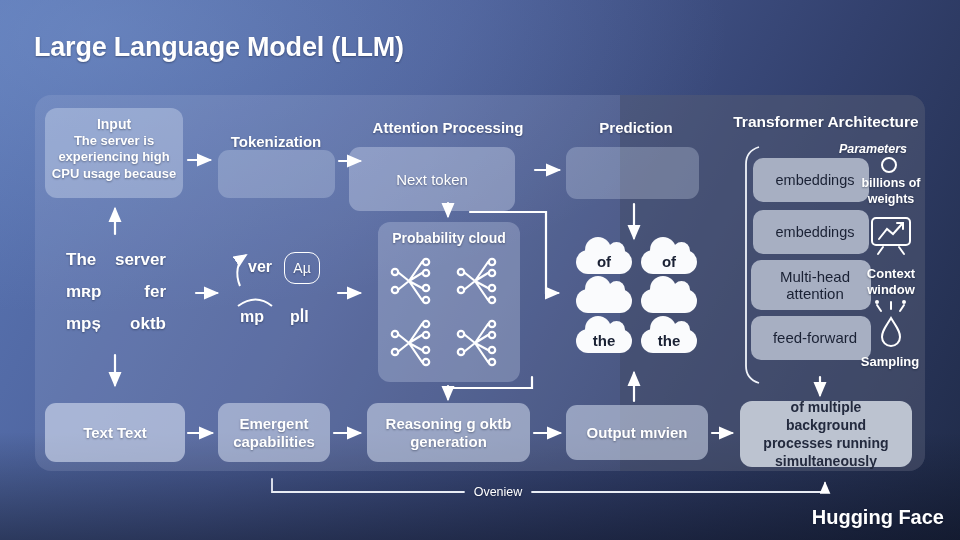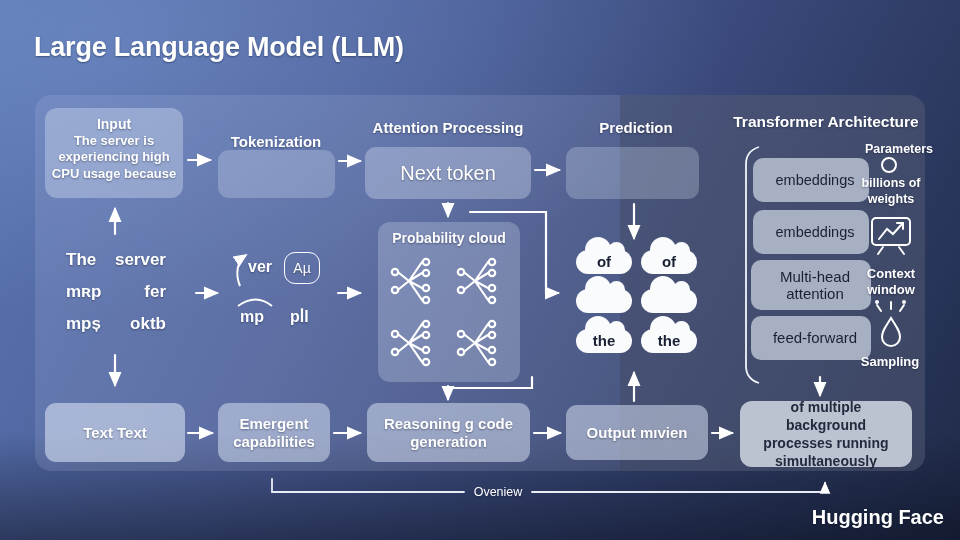--- a/index.html
+++ b/index.html
@@ -63,31 +63,31 @@
 
   <div class="abs title tshadow">Large Language Model (LLM)</div>
 
   <div class="abs input-box tshadow">
     <div class="input-h">Input</div>
     <div class="input-t">The server is experiencing high CPU usage because</div>
   </div>
   <div class="abs hdr tshadow" style="left:212px;top:133px;width:128px;">Tokenization</div>
   <div class="abs fbox faint" style="left:218px;top:150px;width:117px;height:48px;"></div>
   <div class="abs hdr tshadow" style="left:368px;top:119px;width:160px;">Attention Processing</div>
-  <div class="abs fbox tshadow" style="left:365px;top:147px;width:166px;height:52px;font-size:20px;font-weight:500;">Next token</div>
+  <div class="abs fbox tshadow" style="left:349px;top:147px;width:166px;height:64px;font-size:15px;font-weight:500;">Next token</div>
   <div class="abs hdr tshadow" style="left:576px;top:119px;width:120px;">Prediction</div>
   <div class="abs fbox faint" style="left:566px;top:147px;width:133px;height:52px;"></div>
   <div class="abs hdr tshadow" style="left:728px;top:113px;width:196px;font-size:15.5px;">Transformer Architecture</div>
 
   <div class="abs gbox" style="left:753px;top:158px;width:108px;height:44px;">embeddings</div>
   <div class="abs gbox" style="left:753px;top:210px;width:108px;height:44px;">embeddings</div>
   <div class="abs gbox" style="left:751px;top:316px;width:112px;height:44px;font-size:15px;">feed-forward</div>
   <div class="abs gbox" style="left:751px;top:260px;width:112px;height:50px;font-size:15px;">Multi-head attention</div>
 
-  <div class="abs note tshadow" style="left:860px;top:142px;width:78px;">Parameters</div>
+  <div class="abs note tshadow" style="left:834px;top:142px;width:78px;font-style:italic;">Parameters</div>
   <div class="abs note tshadow" style="left:856px;top:176px;width:70px;">billions of weights</div>
   <div class="abs note tshadow" style="left:856px;top:266px;width:70px;font-size:13px;">Context window</div>
   <div class="abs note tshadow" style="left:850px;top:354px;width:80px;font-size:13px;">Sampling</div>
 
   <div class="abs words tshadow">
     <div class="wrow">
         <span>The</span>
         <span>server</span>
       </div>
     <div class="wrow">
@@ -122,21 +122,21 @@
     </div>
   <div class="abs cloud" style="left:576px;top:329px;">
       <span>the</span>
     </div>
   <div class="abs cloud" style="left:641px;top:329px;">
       <span>the</span>
     </div>
 
   <div class="abs bbox tshadow" style="left:218px;top:403px;width:112px;height:59px;">Emergent capabilities</div>
   <div class="abs bbox tshadow" style="left:45px;top:403px;width:140px;height:59px;background:rgba(215,224,241,0.6);">Text Text</div>
-  <div class="abs bbox tshadow" style="left:367px;top:403px;width:163px;height:59px;">Reasoning g code generation</div>
+  <div class="abs bbox tshadow" style="left:367px;top:403px;width:163px;height:59px;">Reasoning g oktb generation</div>
   <div class="abs bbox tshadow" style="left:566px;top:405px;width:142px;height:55px;">Output mıvien</div>
   <div class="abs rbox" style="left:740px;top:401px;width:172px;height:66px;">of multiple background processes running simultaneously</div>
 
   <div class="abs note tshadow" style="left:466px;top:485px;width:64px;font-weight:500;">Oveniew</div>
   <div class="abs brand tshadow">Hugging Face</div>
 
   <svg class="abs overlay" width="960" height="540" viewBox="0 0 960 540">
     <defs>
       <marker id="ah" markerWidth="8" markerHeight="7" refX="6" refY="3" orient="auto">
         <path d="M0,0 L7,3 L0,6 z" fill="#fff"></path>

